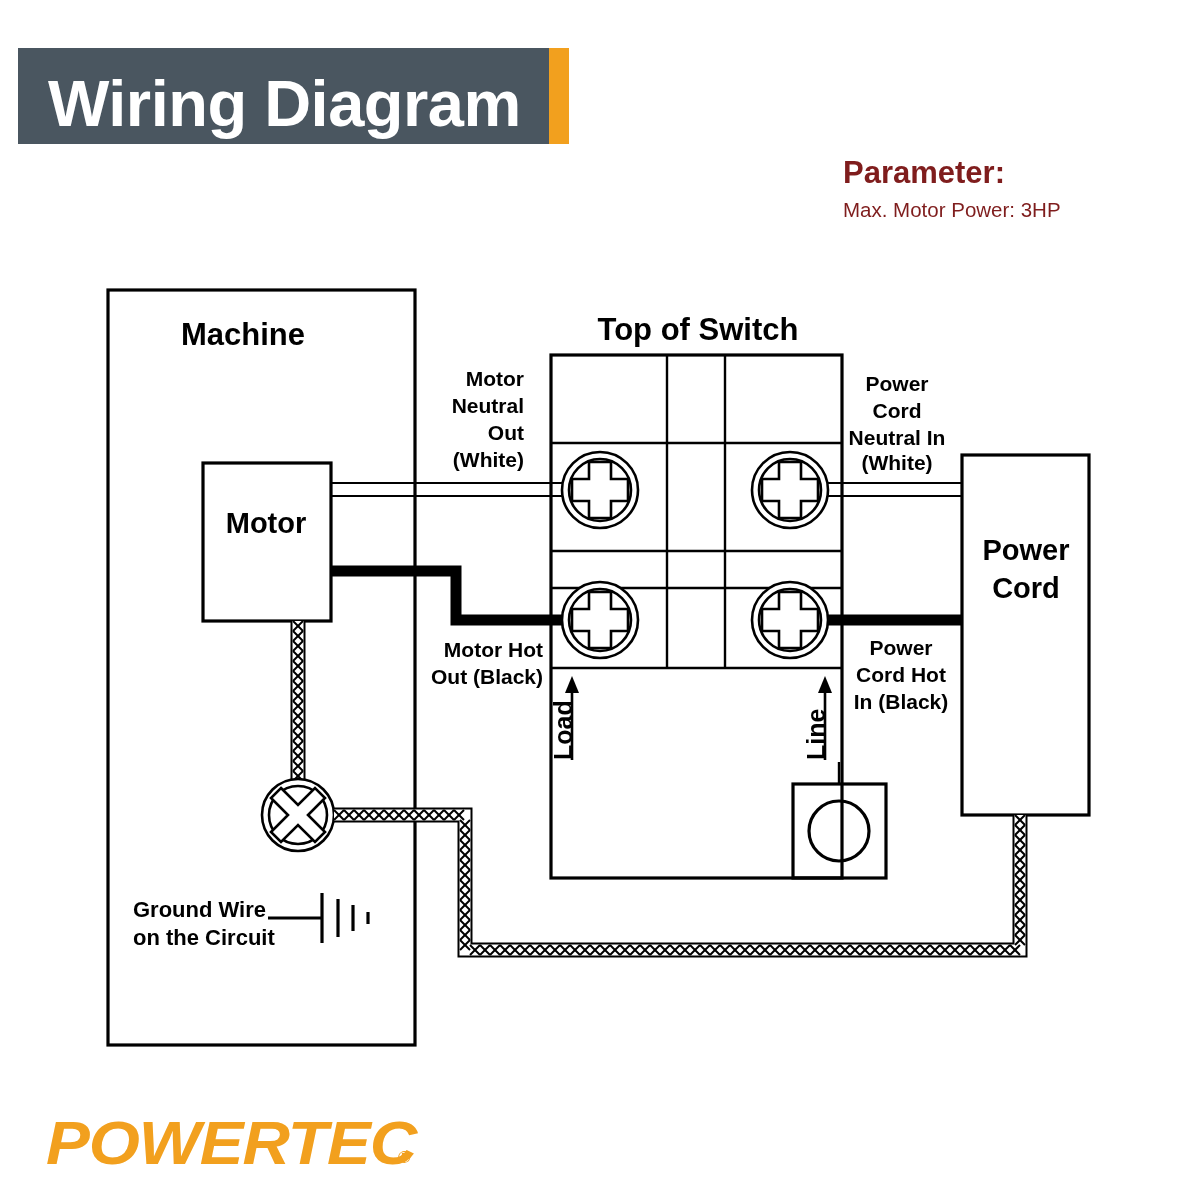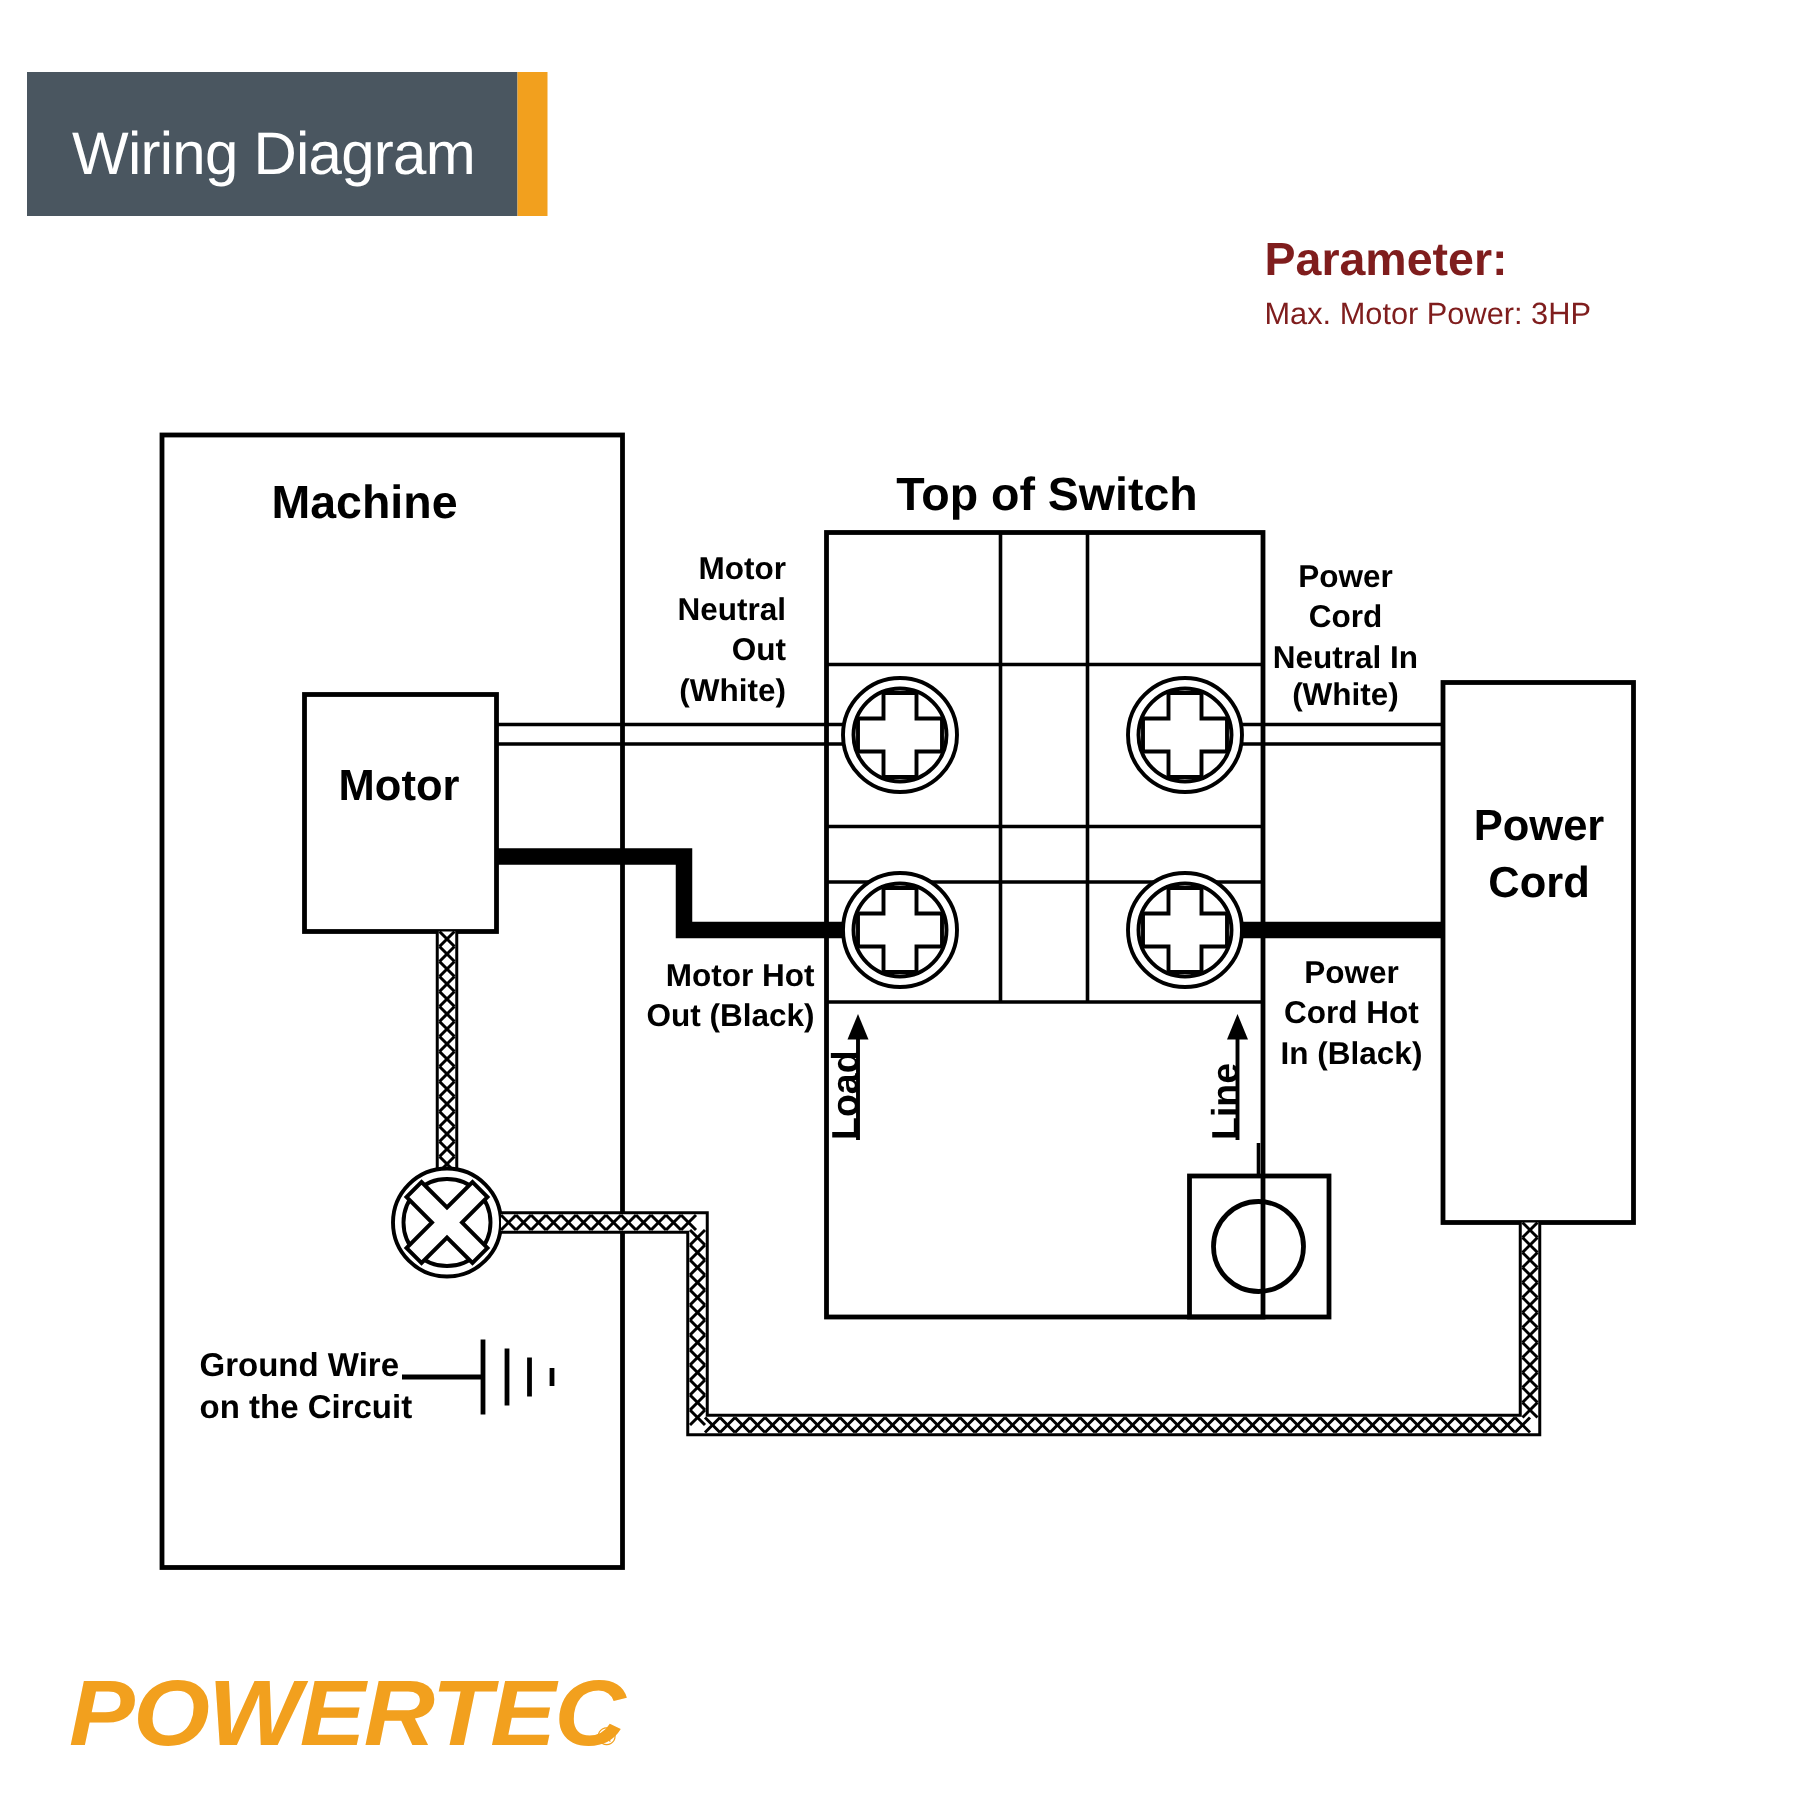--- a/index.html
+++ b/index.html
@@ -25,22 +25,22 @@
     align-items: stretch;
   }
   #header-bar {
     background: #4a5660;
     display: flex;
     align-items: center;
     padding: 0 28px 0 30px;
   }
   #header-title {
     color: #ffffff;
-    font-size: 40px;
-    font-weight: normal;
+    font-size: 65px;
+    font-weight: bold;
     letter-spacing: -0.5px;
     line-height: 1;
     white-space: nowrap;
     margin-top: 14px;
   }
   #header-accent {
     width: 20px;
     background: #f2a01e;
   }
 

